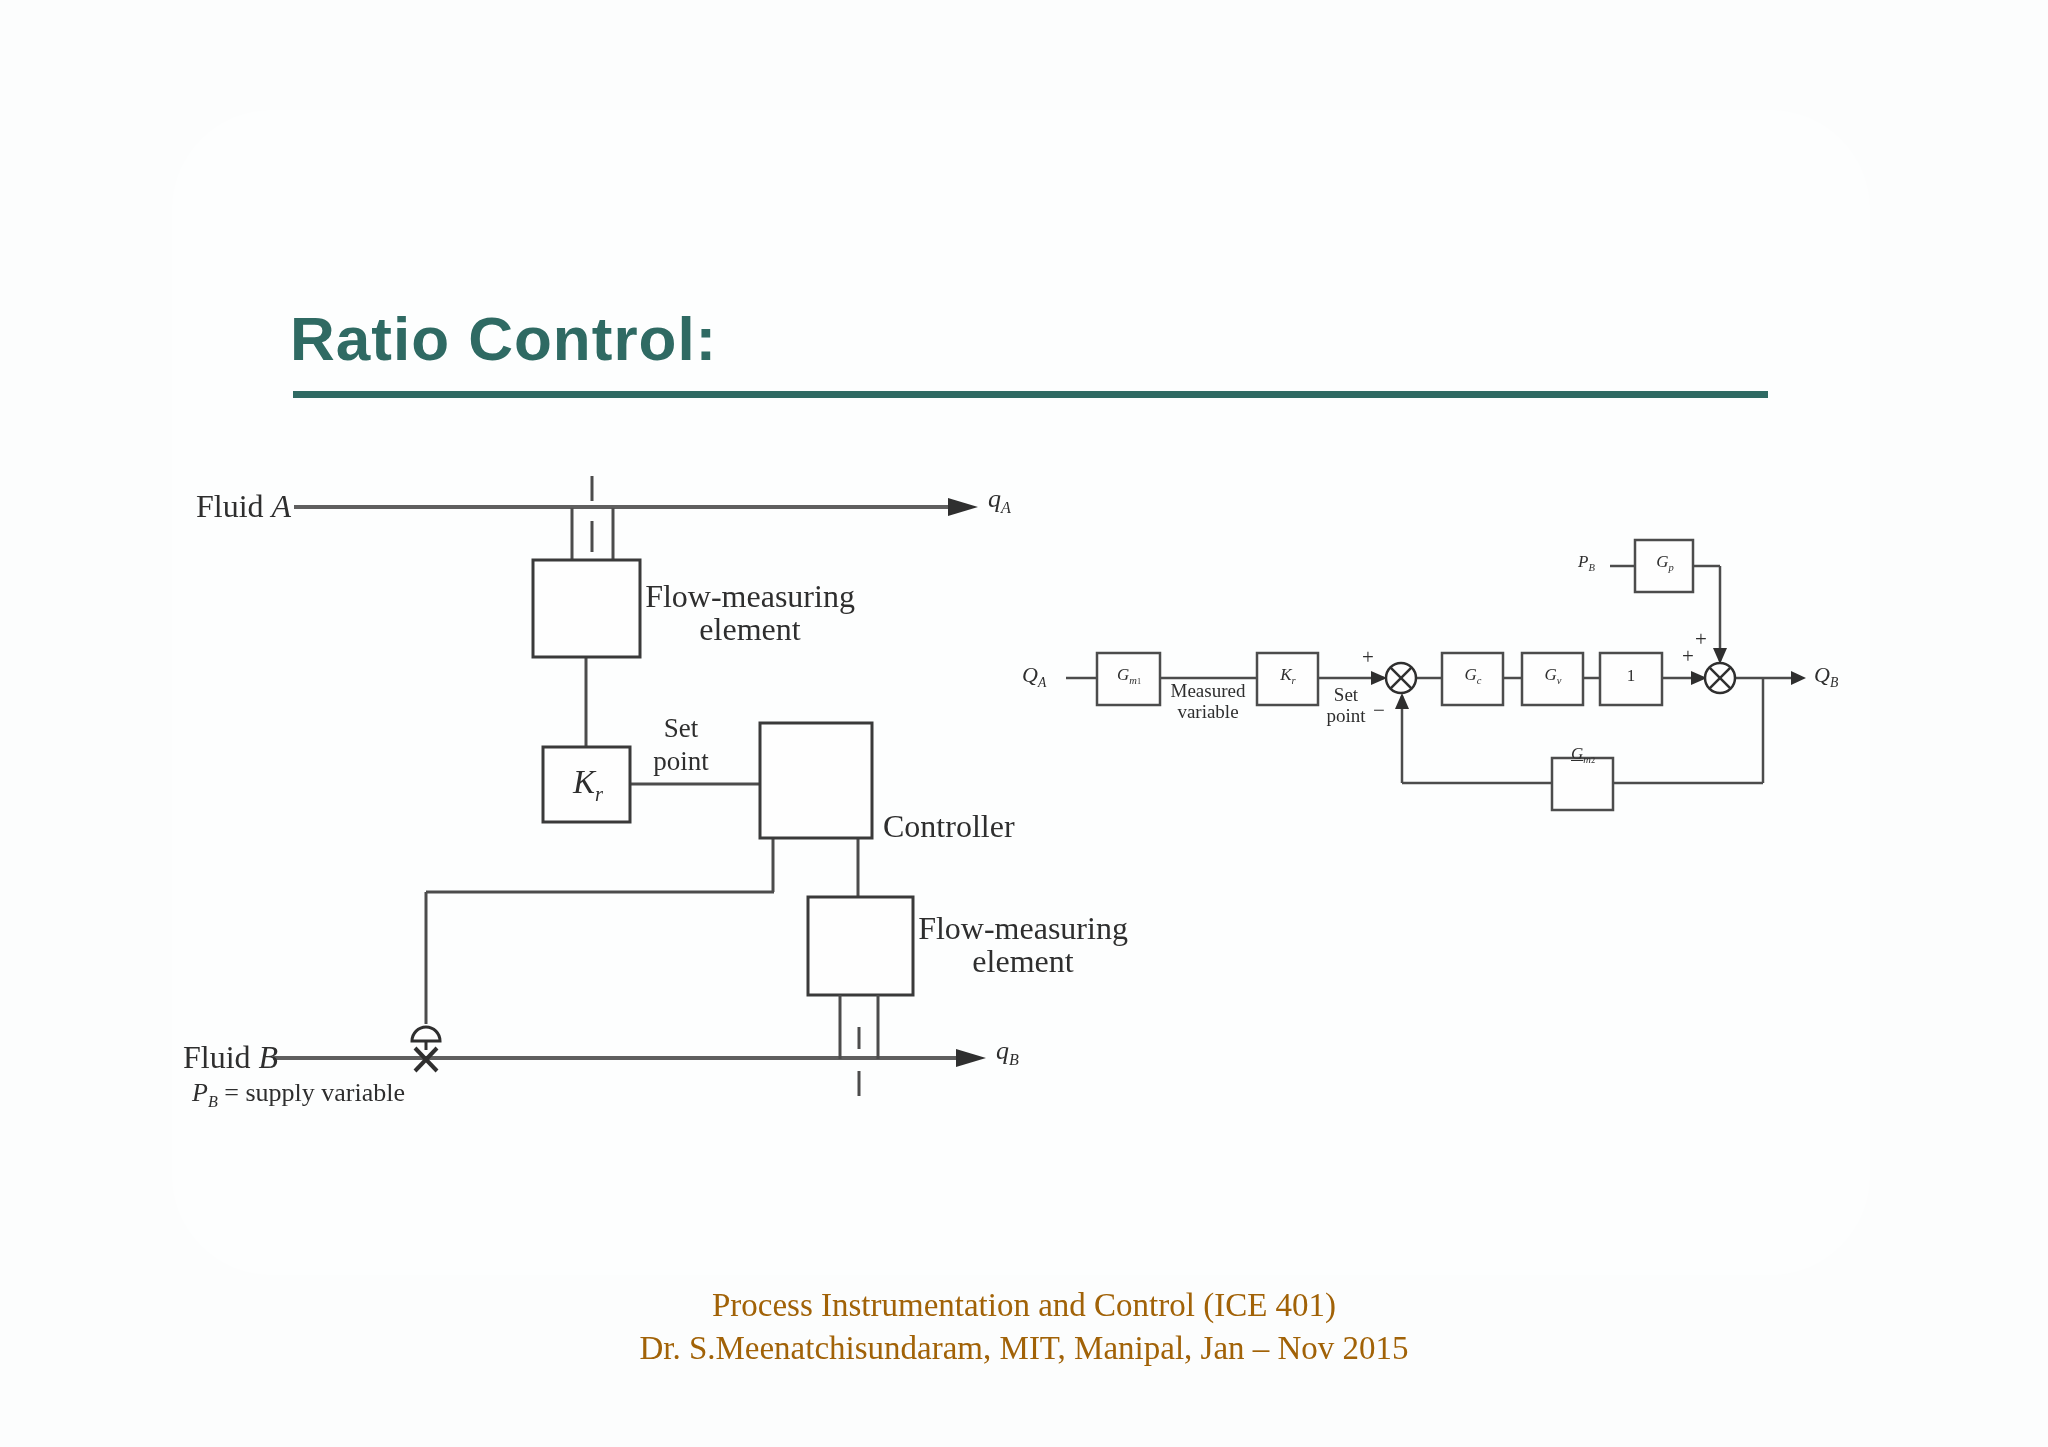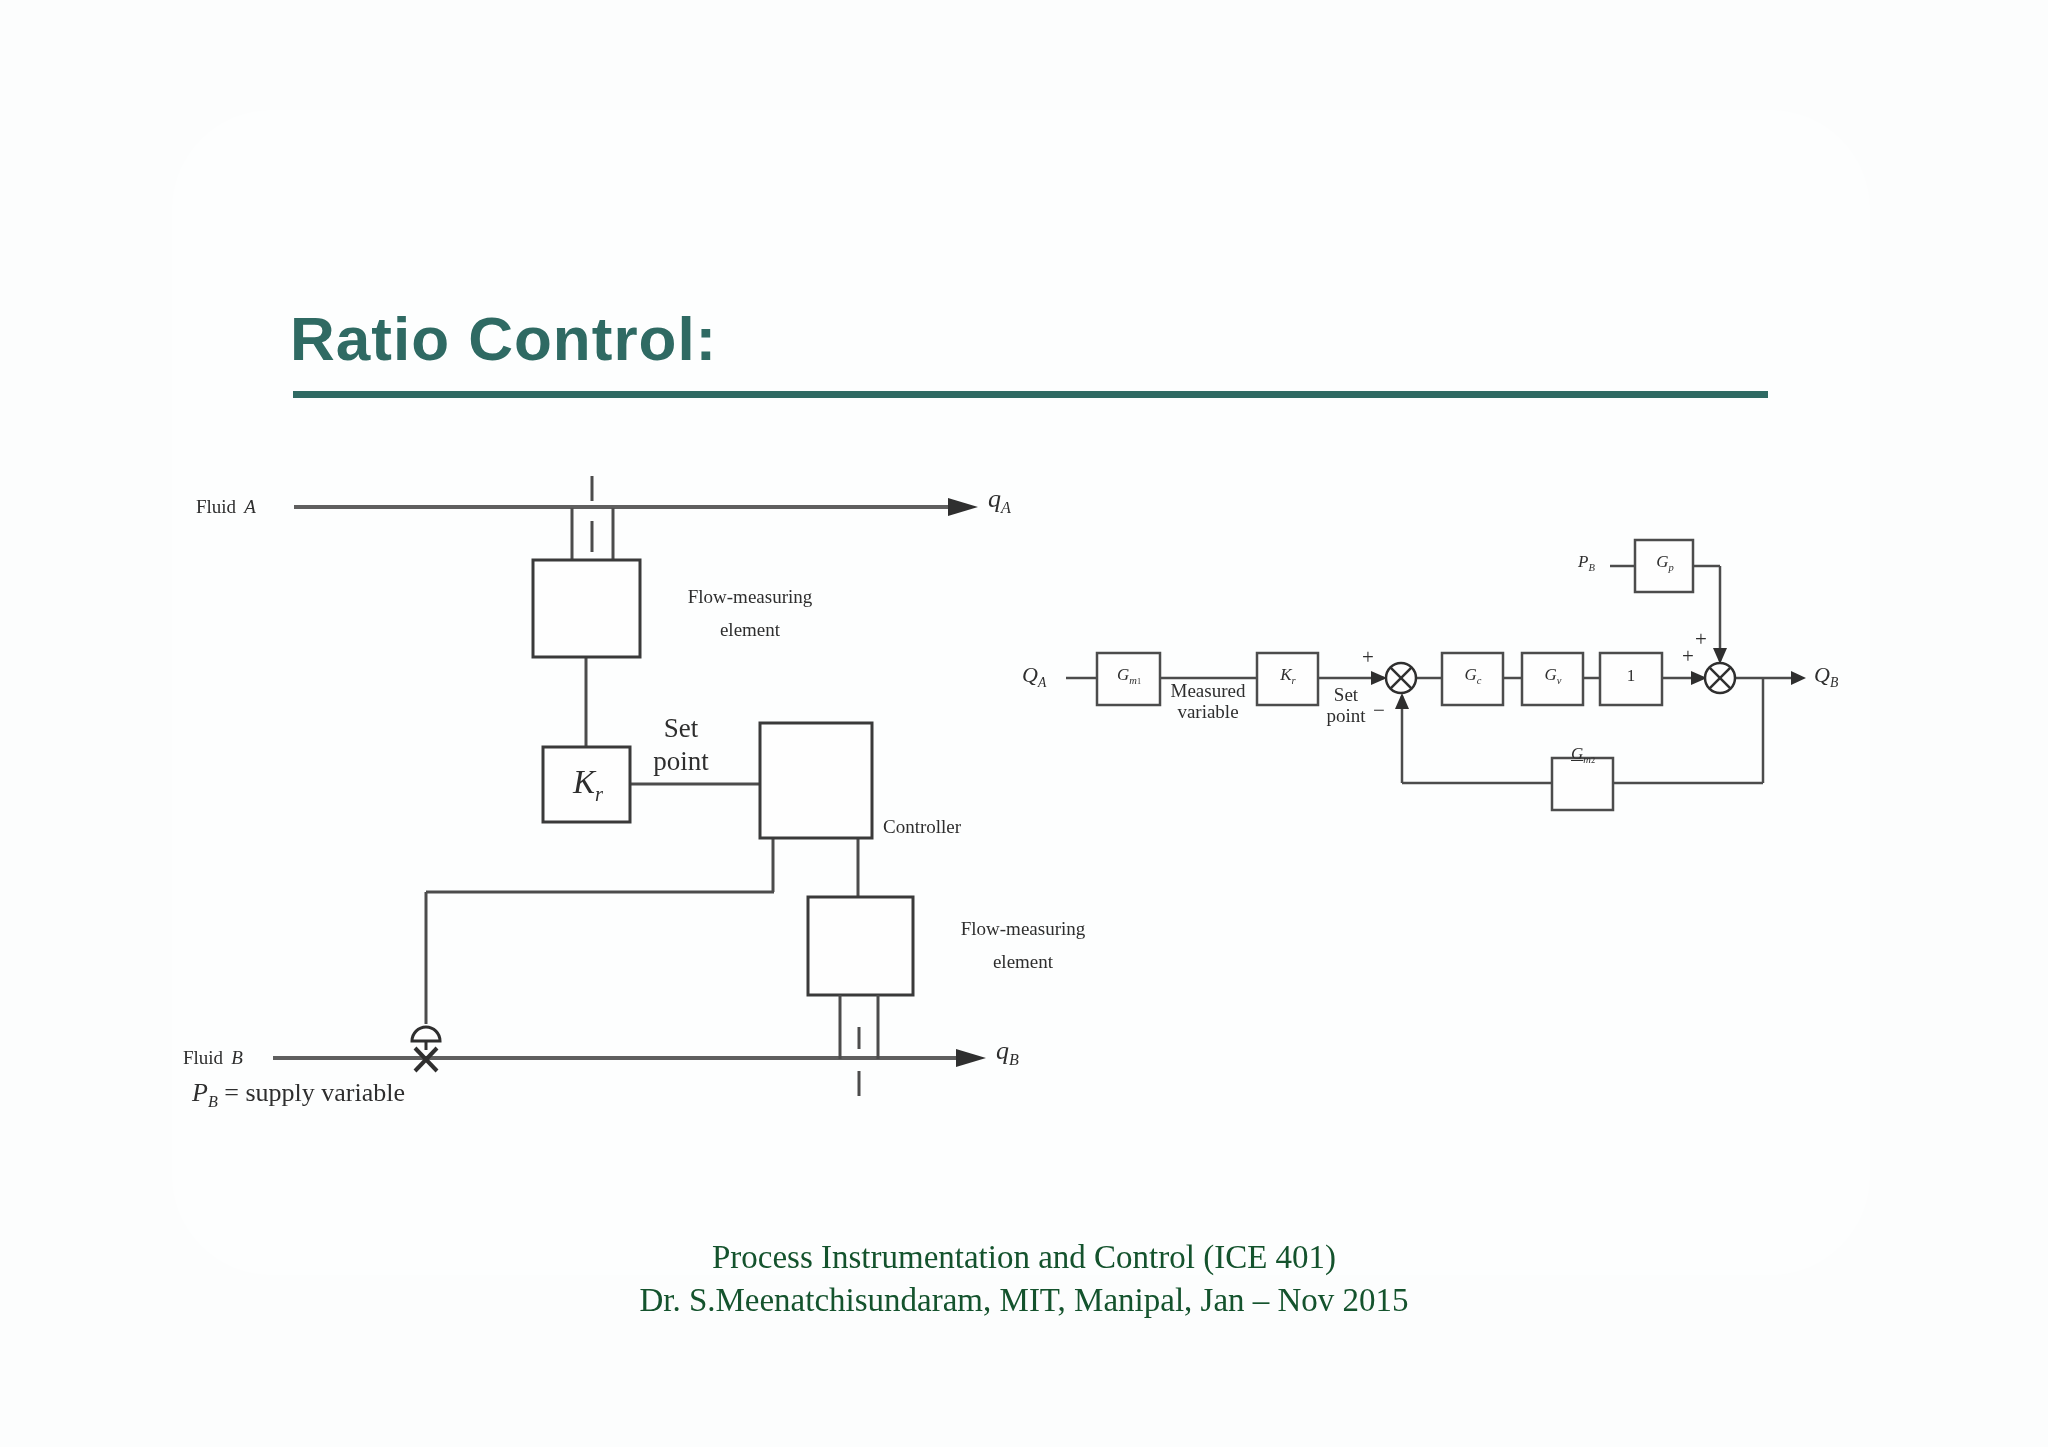--- a/index.html
+++ b/index.html
@@ -13,31 +13,31 @@
     font-weight:bold;font-size:62px;color:#2f6a63;letter-spacing:1px;white-space:nowrap;}
   #title-underline{position:absolute;left:293px;top:391px;width:1475px;height:7px;background:#2f6a63;}
   
   #diagram-svg{position:absolute;left:0;top:0;width:2048px;height:1447px;}
   
   .lbl{position:absolute;color:#2e2e2e;white-space:nowrap;}
   .cx{transform:translateX(-50%);text-align:center;}
   .m{font-style:italic;}
   sub{font-size:0.62em;font-style:italic;}
   sub .ss{font-size:0.78em;font-style:normal;}
-  .fs28{font-size:19px;line-height:33px;}
+  .fs28{font-size:32px;line-height:33px;}
   .fs27{font-size:27px;line-height:33px;}
   .fs26{font-size:26px;}
   .fs22{font-size:22px;}
   .fs21{font-size:17px;}
   .fs19{font-size:19px;line-height:21px;}
   .sign{font-size:21px;color:#2e2e2e;}
   .krbig{font-size:33px;}
   
-  #footer{position:absolute;left:0;top:1236px;width:2048px;text-align:center;
-    font-size:33px;line-height:43px;color:#14532d;}
+  #footer{position:absolute;left:0;top:1284px;width:2048px;text-align:center;
+    font-size:33px;line-height:43px;color:#a16207;}
 </style>
 </head>
 <body>
 
 <div id="stage">
 
   <div id="slide-frame"></div>
 
   <div id="page-title">Ratio Control:</div>
   <div id="title-underline"></div>

